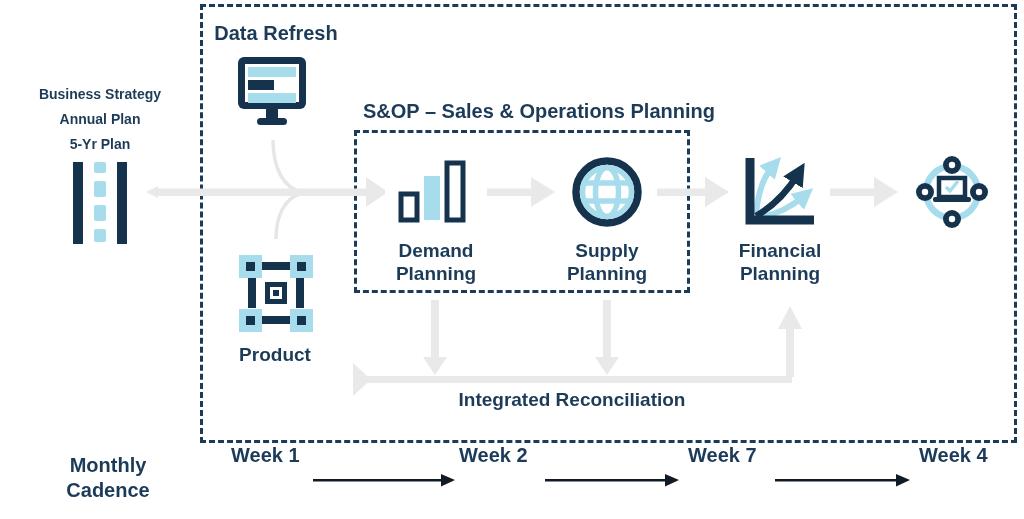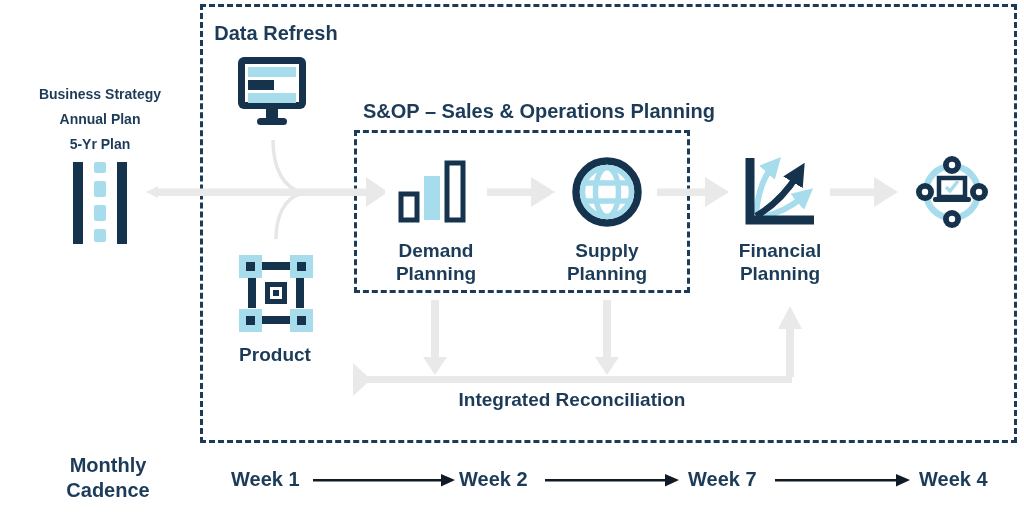--- a/index.html
+++ b/index.html
@@ -32,21 +32,21 @@
   #box-executive{left:900px;width:103px;}
   
   .strategy{left:0;top:82px;width:200px;font-size:14px;line-height:25px;z-index:5;}
   .data-refresh{left:211px;top:22px;width:130px;font-size:20px;z-index:5;}
   .sop-title{left:363px;top:100px;font-size:20px;white-space:nowrap;z-index:5;}
   .stage-label{top:239px;width:120px;font-size:19px;line-height:23px;z-index:5;}
   #lbl-demand{left:376px;} #lbl-supply{left:547px;} #lbl-financial{left:720px;} #lbl-executive{left:891px;}
   .product-label{left:195px;top:322px;width:160px;font-size:19px;line-height:26px;z-index:5;margin-top:20px;}
   .recon-label{left:427px;top:389px;width:290px;font-size:19px;z-index:5;}
   .cadence{left:38px;top:453px;width:140px;font-size:20px;line-height:25px;z-index:5;}
-  .week{top:468px;font-size:20px;z-index:5;white-space:nowrap;}
+  .week{top:444px;font-size:20px;z-index:5;white-space:nowrap;}
   #week-1{left:231px;} #week-2{left:459px;} #week-3{left:688px;} #week-4{left:919px;}
   
   #monitor-icon{left:237px;top:54px;z-index:4;}
   #road-icon{left:68px;top:160px;z-index:4;}
   #product-icon{left:238px;top:254px;z-index:4;}
 </style>
 </head>
 <body>
 
 <div id="canvas">

